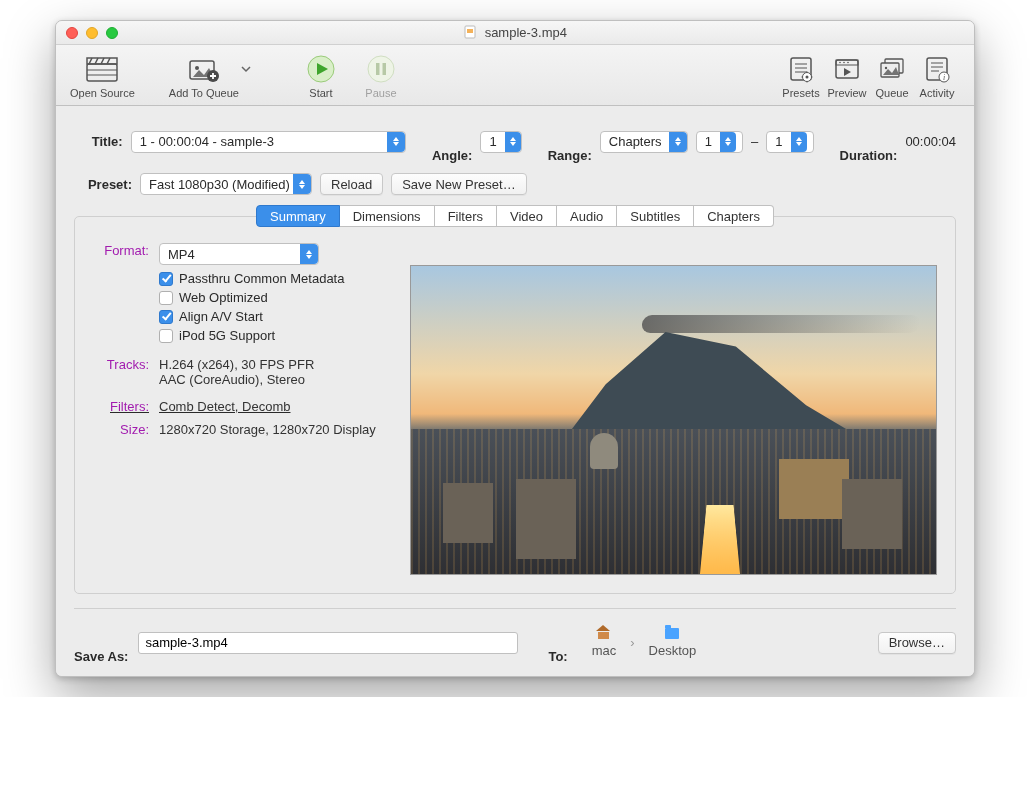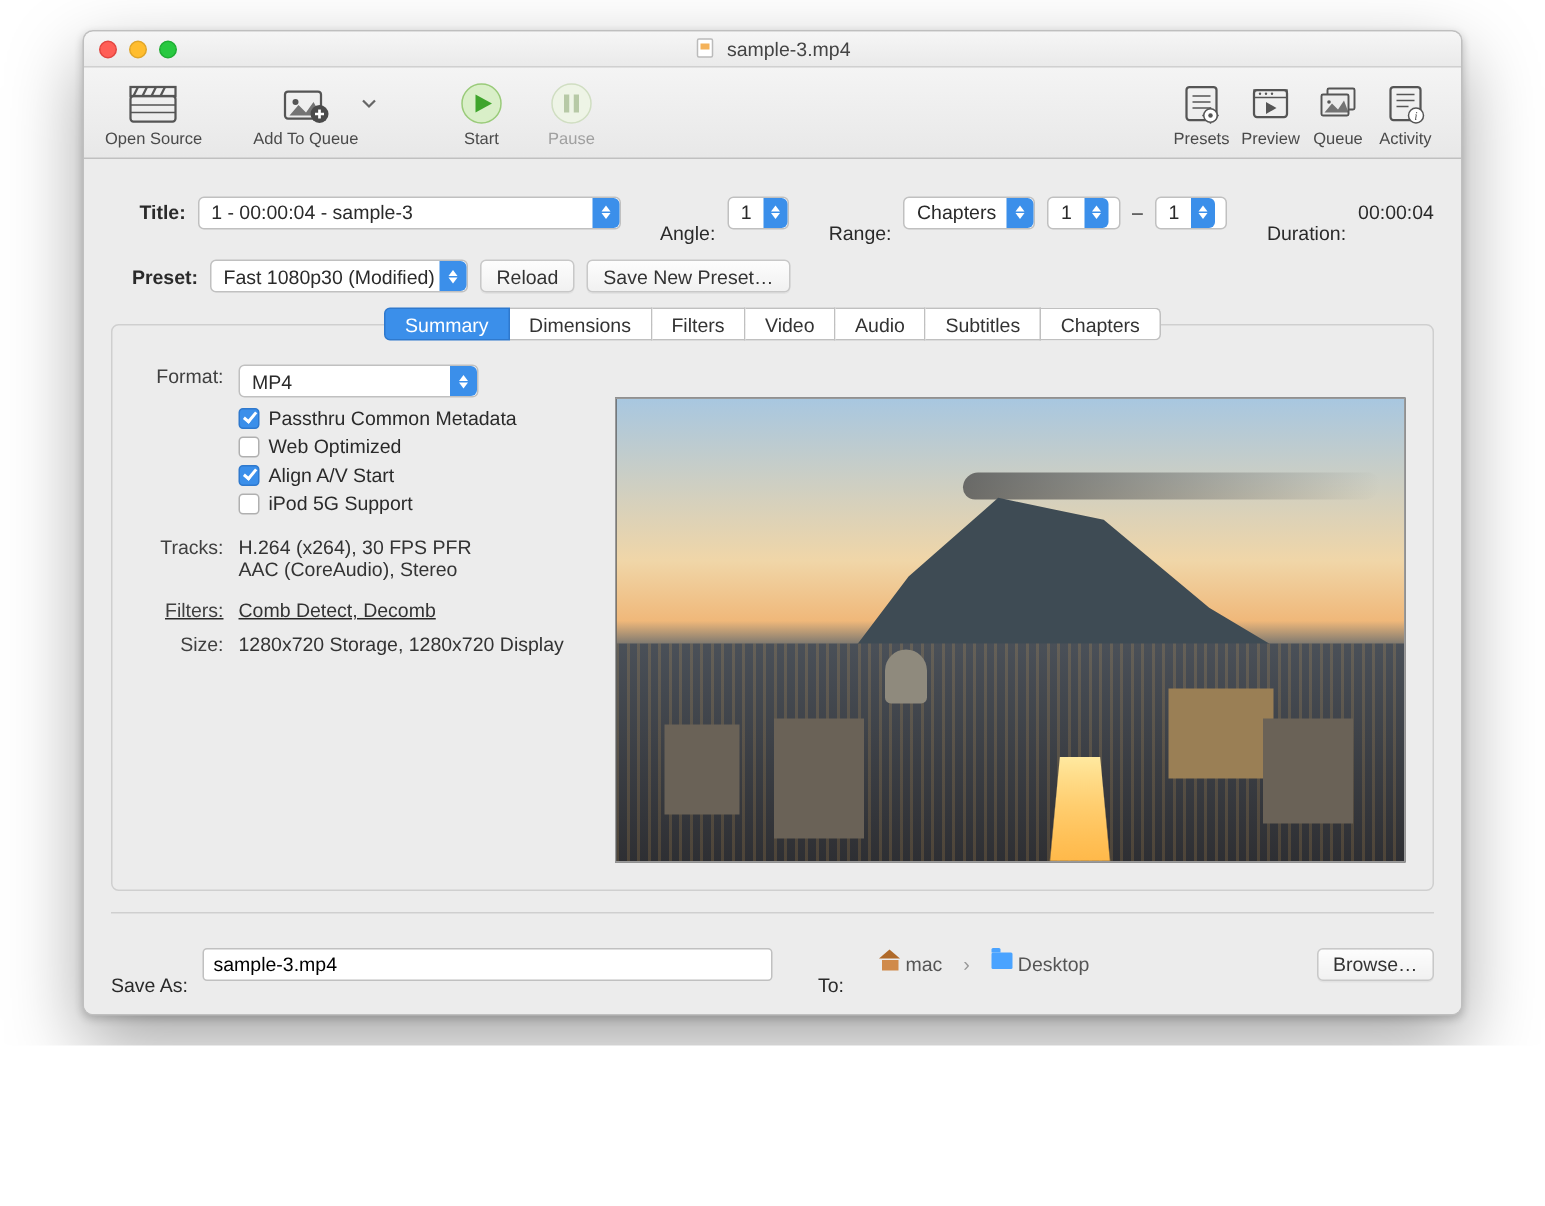--- a/index.html
+++ b/index.html
@@ -56,21 +56,21 @@
   .tb-btn .icon-box { height: 36px; display:flex; align-items:center; justify-content:center; }
   .tb-btn.disabled { color:#a0a0a0;text-align:center; }
   .tb-spacer { flex:1; }
   .tb-dd-arrow { margin-left:2px; margin-top:14px; color:#666; }
 
   .content {
     background: #ececec;
     padding: 14px 18px 12px 18px;
   }
   .row { display:flex; align-items:center; margin-bottom:10px; gap:8px;}
-  .lbl-strong { font-weight:400;margin-top:28px; }
+  .lbl-strong { font-weight:700;margin-top:28px; }
   .lbl-col { width: 58px; text-align:right; font-weight:600;}
   .select {
     display:inline-flex; align-items:center;
     background:#fff; border:1px solid #c0c0c0; border-radius:4px;
     height:22px; font-size:13px; position:relative;
   }
   .select .text { padding: 0 8px; flex:1; white-space:nowrap; overflow:hidden;}
   .select .cap {
     width:18px; height:100%; border-left:none;
     background:#3b8fea; border-radius:0 4px 4px 0;
@@ -113,21 +113,21 @@
   .tab:last-child{border-radius:0 4px 4px 0;}
   .tab.active{ background:#3b8fea; color:#fff; border-color:#2f79cd;}
   .panel {
     border:1px solid #cfcfcf; border-radius:5px;
     background:#ececec; padding:14px 18px 18px 18px;
     margin-top:-1px;
   }
   .panel-body { display:flex; gap: 30px; }
   .left-col { width: 300px; }
   .form-row { display:flex; margin-bottom:6px; align-items:flex-start;}
-  .form-lbl { width:56px; text-align:right; margin-right:10px; color:#404040;}
+  .form-lbl { width:56px; text-align:right; margin-right:10px; color:#a21caf;}
   .chk-row{ display:flex; align-items:center; gap:6px; margin:4px 0; padding-left:66px;}
   .chk {
     width:14px;height:14px;border:1px solid #b0b0b0;border-radius:3px;background:#fff;
     display:inline-flex;align-items:center;justify-content:center;flex-shrink:0;
   }
   .chk.checked{ background:#3b8fea; border-color:#2f79cd;}
   .chk.checked::after{content:"";width:3px;height:7px;border:solid #fff;border-width:0 2px 2px 0;transform:rotate(40deg) translate(-0.5px,-1px);}
   .static-val{ color:#333;}
   .preview {
     width: 550px; height: 310px;
@@ -160,21 +160,21 @@
   .b4{left:82%;bottom:8%;width:60px;height:70px;}
   .bottom-bar{
     border-top:1px solid #cfcfcf;
     padding:12px 0 0 0;
     display:flex; align-items:center; gap:10px;
   }
   .text-input{
     background:#fff;border:1px solid #c0c0c0;border-radius:3px;
     height:22px; padding:0 6px; font-size:13px;
   }
-  .path-seg{display:inline-flex;align-items:flex-start;gap:4px;color:#555;}
+  .path-seg{display:inline-flex;align-items:center;gap:4px;color:#555;flex-direction:column;}
   .path-sep{color:#999;margin:0 4px;}
   .folder-ico{width:14px;height:11px;background:#4aa3ff;border-radius:1px;position:relative;display:inline-block;}
   .folder-ico::before{content:"";position:absolute;top:-3px;left:0;width:6px;height:3px;background:#4aa3ff;border-radius:1px 1px 0 0;}
   .home-ico{width:13px;height:12px;display:inline-block;position:relative;}
   .home-ico::before{content:"";position:absolute;bottom:0;left:1px;width:11px;height:7px;background:#d08a4a;}
   .home-ico::after{content:"";position:absolute;top:-2px;left:-1px;width:0;height:0;border-left:7.5px solid transparent;border-right:7.5px solid transparent;border-bottom:6px solid #b06a2a;}
 
   
   svg{display:block;}
 </style>

